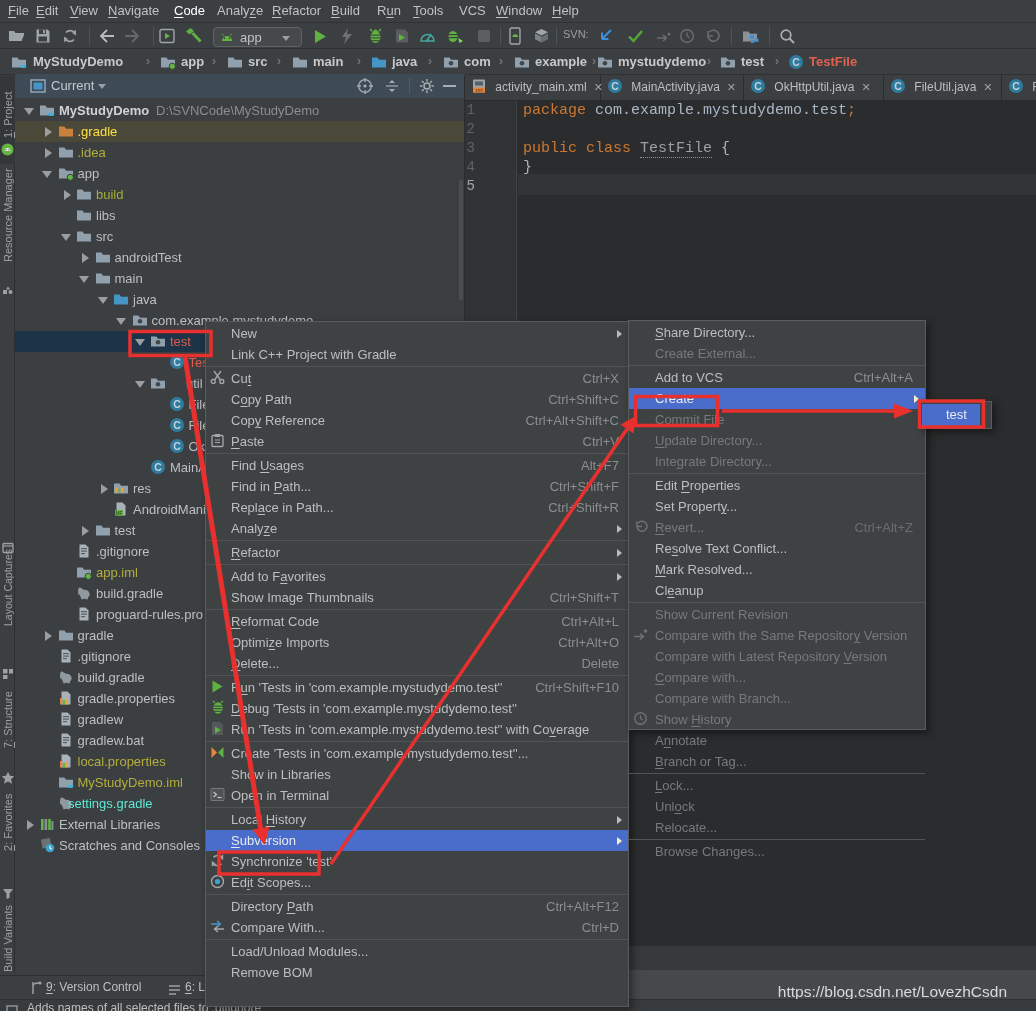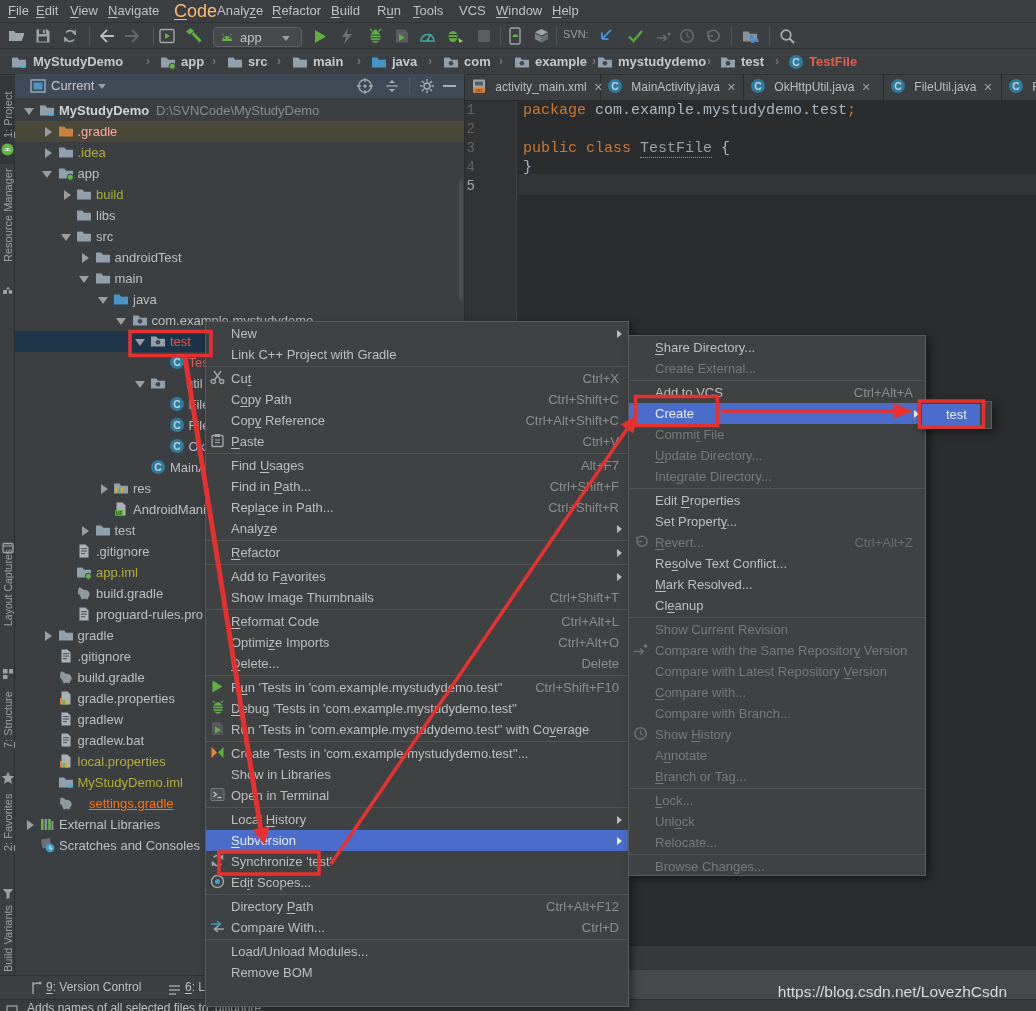--- a/index.html
+++ b/index.html
@@ -26,21 +26,21 @@
 .vtext{position:absolute;transform-origin:0 0;transform:rotate(-90deg);font-size:11px;color:#9da0a2;white-space:nowrap}
 .tab{position:absolute;top:0;height:25px;line-height:25px;font-size:12px;color:#bcbfc1;white-space:nowrap}
 .tabx{color:#9da2a6;font-size:11px;margin-left:7px}
 </style></head><body>
 
 <div class="abs" style="left:0;top:0;width:1036px;height:23px;background:#3c3f41;border-bottom:1px solid #303334;z-index:1">
 <span class="abs" style="left:8px;top:0;font-size:13px;color:#bfc1c3;line-height:22px"><u>F</u>ile</span>
 <span class="abs" style="left:36px;top:0;font-size:13px;color:#bfc1c3;line-height:22px"><u>E</u>dit</span>
 <span class="abs" style="left:70px;top:0;font-size:13px;color:#bfc1c3;line-height:22px"><u>V</u>iew</span>
 <span class="abs" style="left:108px;top:0;font-size:13px;color:#bfc1c3;line-height:22px"><u>N</u>avigate</span>
-<span class="abs" style="left:174px;top:0;font-size:18px;color:#fdba74;line-height:22px"><u>C</u>ode</span>
+<span class="abs" style="left:174px;top:0;font-size:13px;color:#ffffff;line-height:22px"><u>C</u>ode</span>
 <span class="abs" style="left:217px;top:0;font-size:13px;color:#bfc1c3;line-height:22px">Analy<u>z</u>e</span>
 <span class="abs" style="left:272px;top:0;font-size:13px;color:#bfc1c3;line-height:22px"><u>R</u>efactor</span>
 <span class="abs" style="left:331px;top:0;font-size:13px;color:#bfc1c3;line-height:22px"><u>B</u>uild</span>
 <span class="abs" style="left:377px;top:0;font-size:13px;color:#bfc1c3;line-height:22px">R<u>u</u>n</span>
 <span class="abs" style="left:413px;top:0;font-size:13px;color:#bfc1c3;line-height:22px"><u>T</u>ools</span>
 <span class="abs" style="left:459px;top:0;font-size:13px;color:#bfc1c3;line-height:22px">VCS</span>
 <span class="abs" style="left:496px;top:0;font-size:13px;color:#bfc1c3;line-height:22px"><u>W</u>indow</span>
 <span class="abs" style="left:552px;top:0;font-size:13px;color:#bfc1c3;line-height:22px"><u>H</u>elp</span>
 </div>
 <div class="abs" style="left:0;top:23px;width:1036px;height:26px;background:#3c3f41;border-bottom:1px solid #2e3132;z-index:1">
@@ -285,21 +285,21 @@
         <path d="M9.2 11h6v1.6a3 3 0 0 1-2.4 1.5h-1.2a3 3 0 0 1-2.4-1.5z" fill="#3fb1dc"></path>
       </svg></div>
 <span class="tlabel" style="left:44.0px;color:#bdbfc1;font-weight:bold;color:#ced2d5;">MyStudyDemo</span>
 <span class="tlabel" style="left:141px;color:#8a8d8f">D:\SVNCode\MyStudyDemo</span>
 </div>
 <div class="treerow" style="top:121px;background:#4a4839;z-index:1">
 <div class="arrR" style="left:30.0px"></div>
 <div class="ticon" style="left:42.5px"><svg width="16" height="16" viewBox="0 0 16 16" style="">
         <path d="M1 3.6h5.4l1.7 2.2H15V13.4H1z" fill="#c9823e"></path>
       </svg></div>
-<span class="tlabel" style="left:62.5px;color:#fca5a5;">.gradle</span>
+<span class="tlabel" style="left:62.5px;color:#fde047;">.gradle</span>
 </div>
 <div class="treerow" style="top:142px;z-index:1">
 <div class="arrR" style="left:30.0px"></div>
 <div class="ticon" style="left:42.5px"><svg width="16" height="16" viewBox="0 0 16 16" style="">
         <path d="M1 3.6h5.4l1.7 2.2H15V13.4H1z" fill="#90a0ad"></path>
       </svg></div>
 <span class="tlabel" style="left:62.5px;color:#b3ad3c;">.idea</span>
 </div>
 <div class="treerow" style="top:163px;z-index:1">
 <div class="arrD" style="left:27.0px"></div>
@@ -542,21 +542,21 @@
 </div>
 <div class="treerow" style="top:793px;z-index:1">
 <div class="ticon" style="left:42.5px"><svg width="16" height="16" viewBox="0 0 16 16" style="">
         <ellipse cx="8.6" cy="9.3" rx="5" ry="4.6" fill="#8f999f"></ellipse>
         <circle cx="5" cy="6.5" r="3" fill="#8f999f"></circle>
         <path d="M2.6 5.2Q1.6 3.4 3.4 2.6Q5.2 2 5.8 4z" fill="#8f999f"></path>
         <path d="M3.2 6.5q-1.6 1-1 3l1.8-.6z" fill="#8f999f"></path>
         <rect x="5.2" y="11.5" width="2" height="2.8" fill="#8f999f"></rect>
         <rect x="9.8" y="11.5" width="2" height="2.8" fill="#8f999f"></rect>
       </svg></div>
-<span class="tlabel" style="left:74px;color:#f97316;text-decoration:underline;">settings.gradle</span>
+<span class="tlabel" style="left:53px;color:#5eead4;">settings.gradle</span>
 </div>
 <div class="treerow" style="top:814px;z-index:1">
 <div class="arrR" style="left:11.5px"></div>
 <div class="ticon" style="left:24.0px"><svg width="16" height="16" viewBox="0 0 16 16" style="">
         <rect x="2" y="3" width="2.6" height="11" fill="#62b543"></rect>
         <rect x="5.6" y="3" width="2.6" height="11" fill="#8a9298"></rect>
         <rect x="9.2" y="3" width="2.6" height="11" fill="#62b543"></rect>
         <rect x="12.4" y="5" width="2" height="9" fill="#8a9298"></rect>
       </svg></div>
 <span class="tlabel" style="left:44.0px;color:#bdbfc1;">External Libraries</span>
@@ -799,21 +799,21 @@
       <span class="sc">Ctrl+D</span>
     </div>
 <div class="msep"></div>
 <div class="mi ">
       <span class="txt">Load/Unload Modules...</span>
     </div>
 <div class="mi ">
       <span class="txt">Remove BOM</span>
     </div>
 </div>
-<div class="menu m2" style="left:628px;top:335px;width:298px;height:541px">
+<div class="menu m2" style="left:628px;top:320px;width:298px;height:410px">
 <div class="mi ">
       <span class="txt"><u>S</u>hare Directory...</span>
     </div>
 <div class="mi dis">
       <span class="txt">Create External...</span>
     </div>
 <div class="msep"></div>
 <div class="mi ">
       <span class="txt">Add to VCS</span>
       <span class="sc">Ctrl+Alt+A</span>

